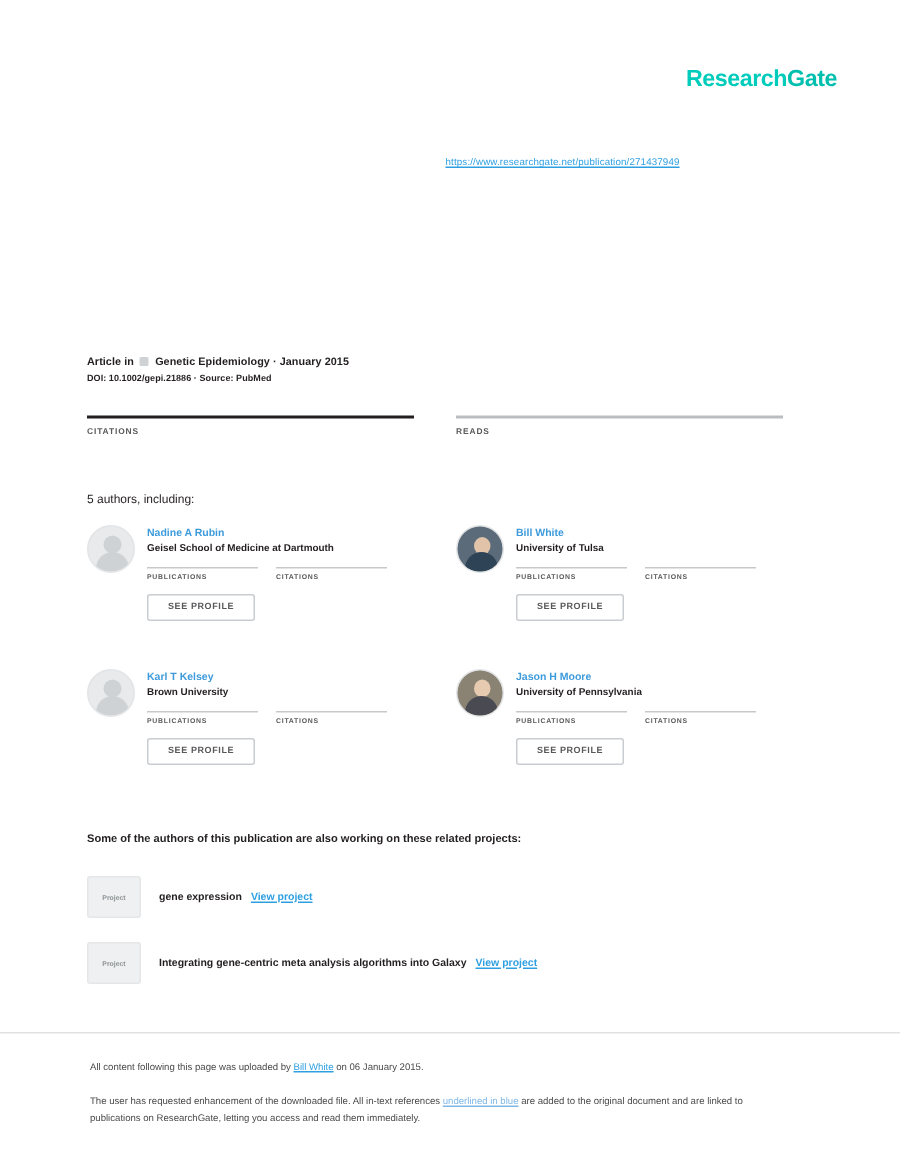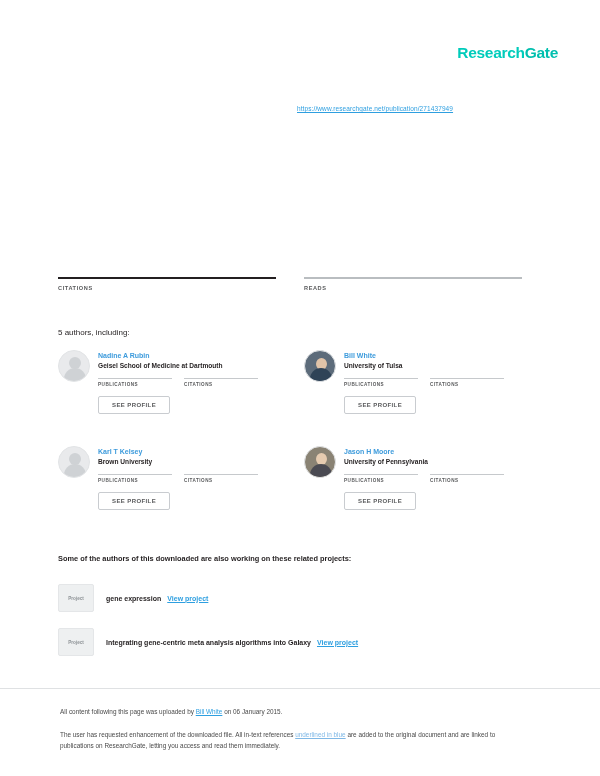--- a/index.html
+++ b/index.html
@@ -282,20 +282,31 @@
 <body>
 
 <div class="page">
 
   <div class="brand">
     <span>Research</span><span class="rg-dark">Gate</span>
   </div>
 
   <a class="doc-url" href="#">https://www.researchgate.net/publication/271437949</a>
 
+  <div class="article-meta">
+    <div class="article-line">
+      <span class="lbl">Article</span>
+      <span>in</span>
+      <span class="jrnl-icon"></span>
+      <span>Genetic Epidemiology</span>
+      <span>·</span>
+      <span>January 2015</span>
+    </div>
+    <div class="doi-line">DOI: 10.1002/gepi.21886 · Source: PubMed</div>
+  </div>
 
   <div class="stats-row">
     <div class="stat-block">
       <div class="stat-rule"></div>
       <div class="stat-label">CITATIONS</div>
     </div>
     <div class="stat-block">
       <div class="stat-rule light"></div>
       <div class="stat-label">READS</div>
     </div>
@@ -388,21 +399,21 @@
             <div class="astat-rule"></div>
             <div class="astat-lbl">CITATIONS</div>
           </div>
         </div>
         <div class="see-profile">SEE PROFILE</div>
       </div>
     </div>
 
   </div>
 
-  <div class="projects-heading">Some of the authors of this downloaded are also working on these related projects:</div>
+  <div class="projects-heading">Some of the authors of this publication are also working on these related projects:</div>
 
   <div class="project-list">
     <div class="project-row">
       <div class="project-thumb">
         <span>Project</span>
       </div>
       <div class="project-text">
         <span>gene expression</span><a class="view-link" href="#">View project</a>
       </div>
     </div>

